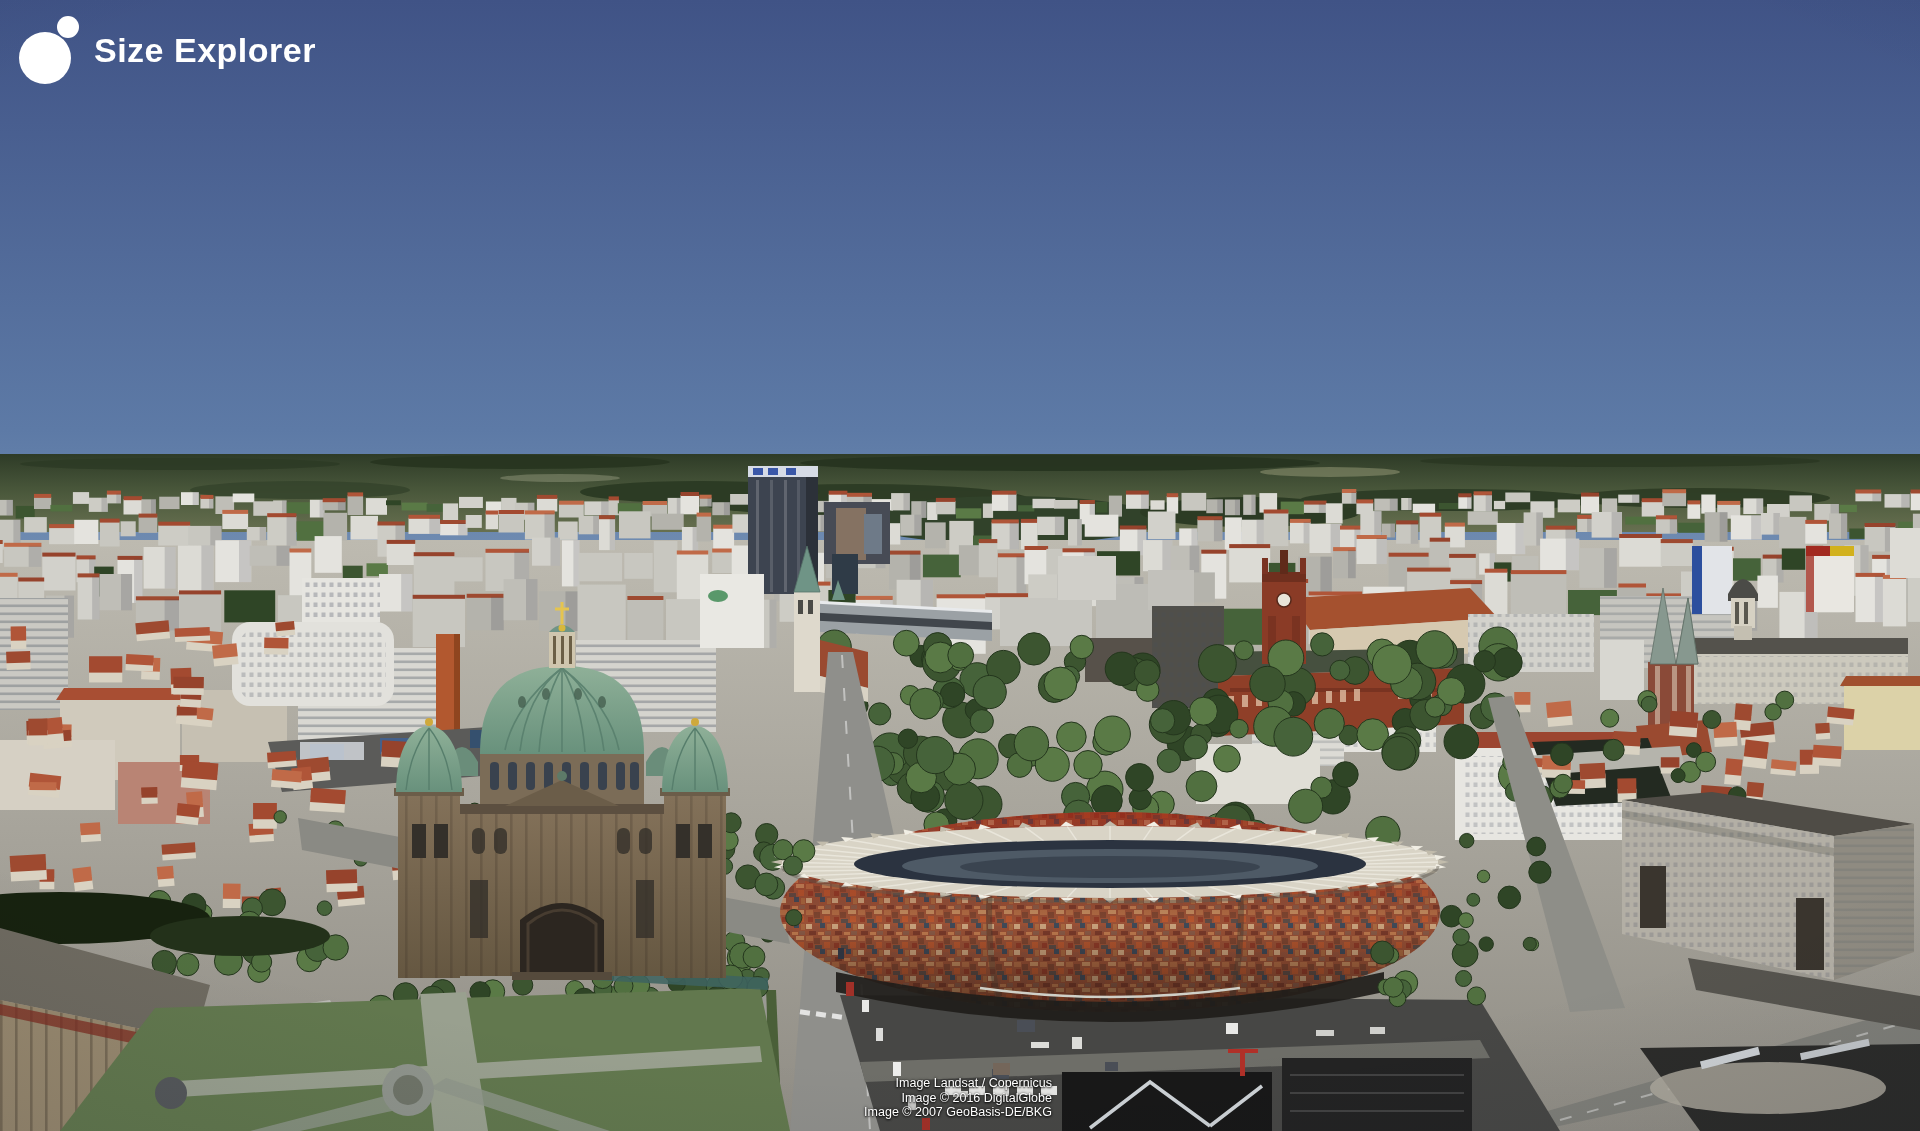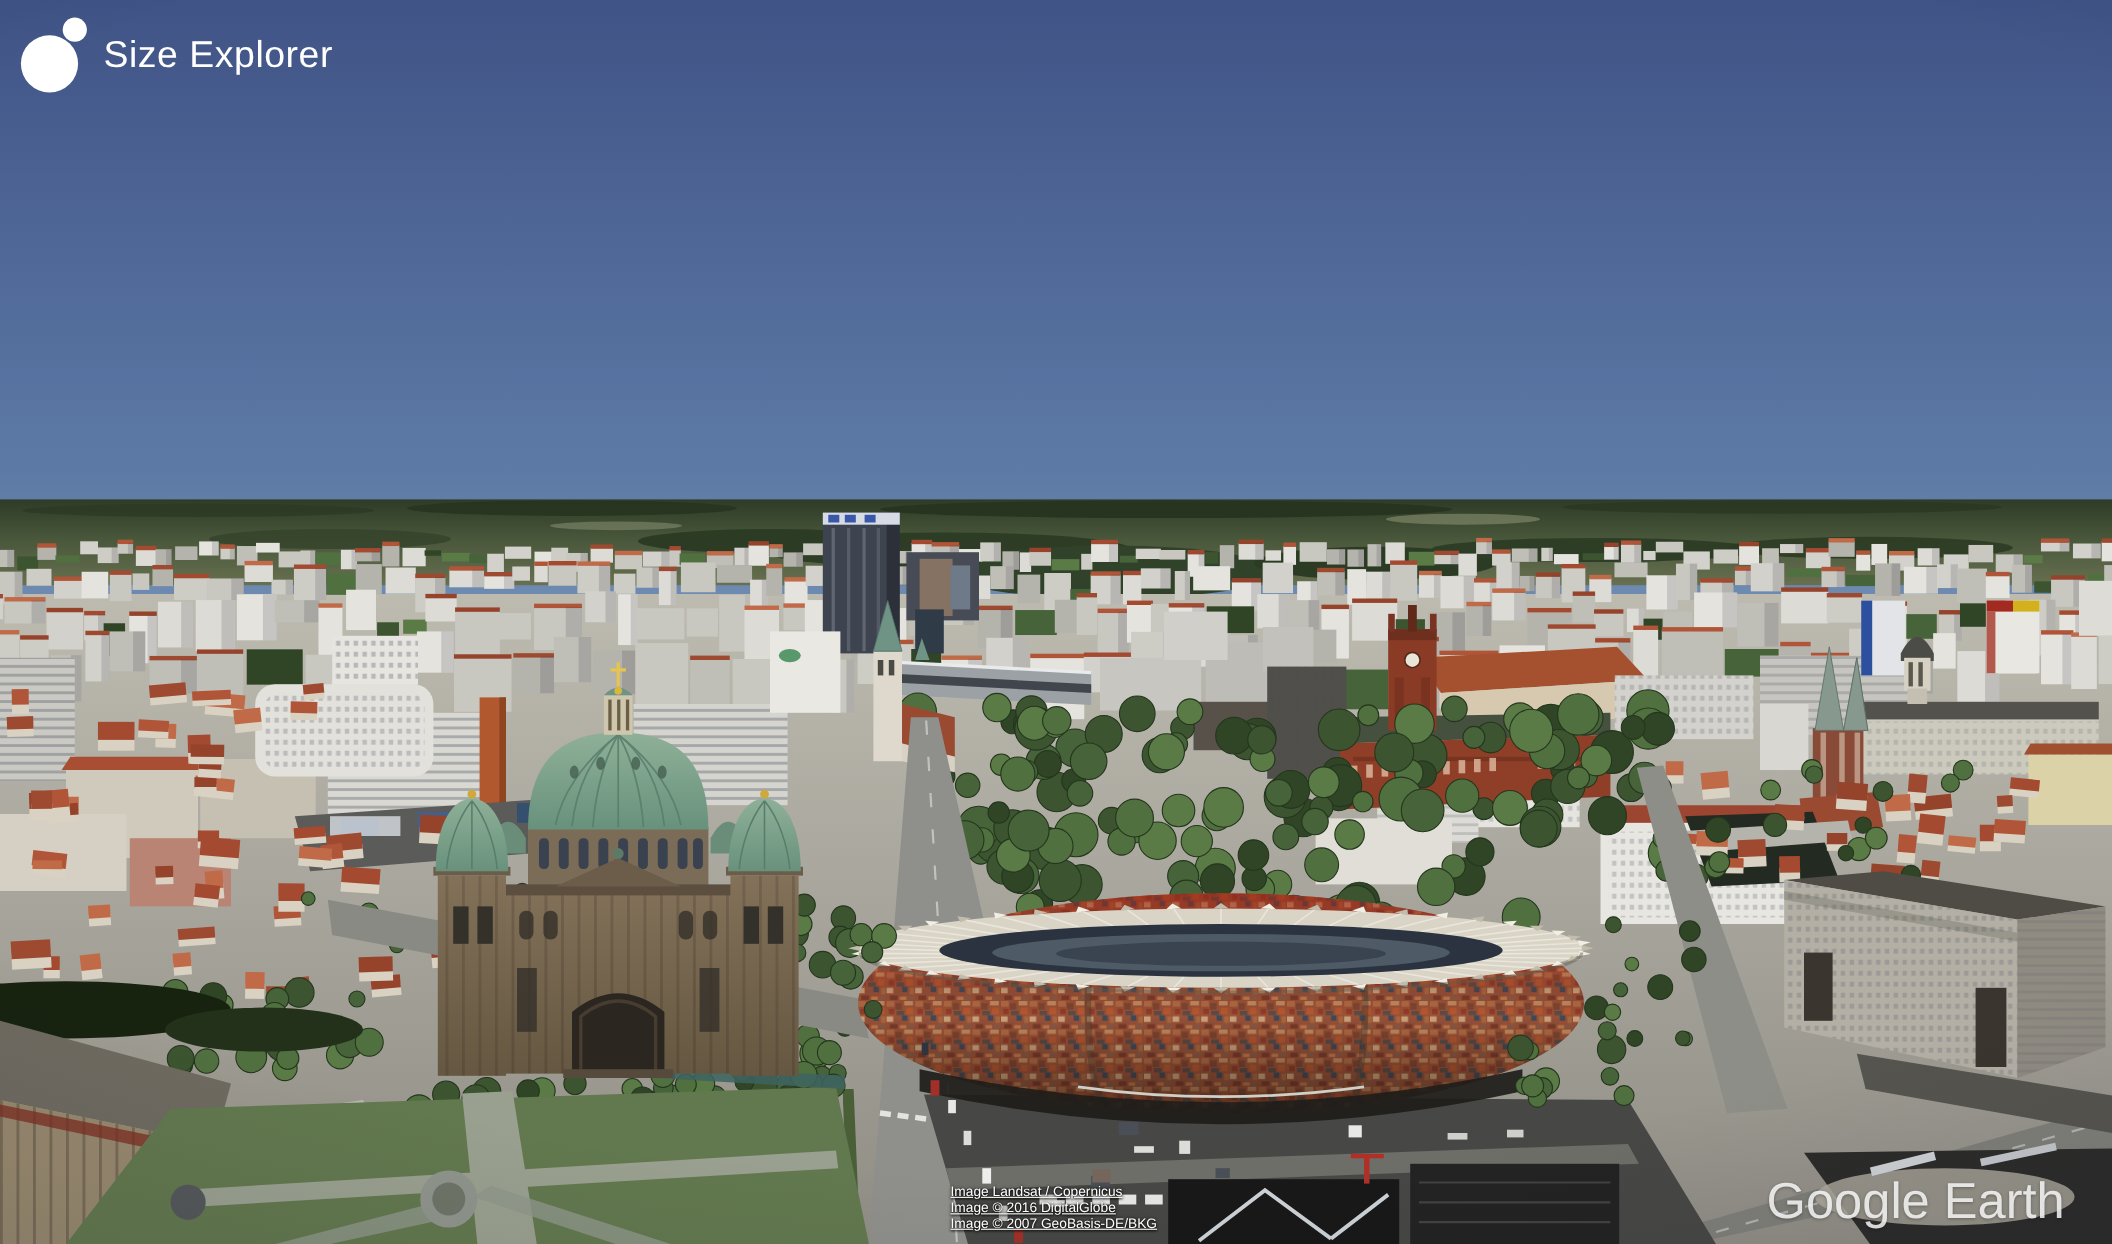--- a/index.html
+++ b/index.html
@@ -1,24 +1,24 @@
 <!DOCTYPE html>
 <html style="--sky-top: #405386; --sky-mid: #5d7aa6; --sky-low: #9ab5cc; --sky-horizon: #d6e3ec; --terrain: #46543a; --park-green: #46633a; --stadium-mosaic: #9a5136; --stadium-rim: #d9d4c6; --stadium-ring: #2b3340; --dome-copper: #7fa38c; --rathaus-red: #8f3f28; --text: #ffffff; --watermark: rgba(255,255,255,0.82);"><head>
 <meta charset="utf-8">
 <style>
   html,body{margin:0;padding:0;background:#000;}
   .stage{position:relative;width:1920px;height:1131px;overflow:hidden;
     font-family:"Liberation Sans",sans-serif;
     background:linear-gradient(180deg,var(--sky-top) 0%,var(--sky-mid) 38%,var(--sky-low) 74%,var(--sky-horizon) 92%,#e2ecf1 100%);}
   .stage svg.scene{position:absolute;left:0;top:0;}
   .brand{position:absolute;left:18px;top:12px;display:flex;align-items:center;color:var(--text);z-index:10;}
-  .brand-text{font-size:34px;font-weight:400;letter-spacing:.5px;margin-left:12px;}
+  .brand-text{font-size:34px;font-weight:700;letter-spacing:.5px;margin-left:12px;}
   .attribution{position:absolute;left:958px;top:1076px;transform:translateX(-50%);
-    text-align:left;color:var(--text);font-size:12.5px;line-height:14.5px;z-index:10;
-    text-shadow:0 1px 2px rgba(0,0,0,.95),0 0 3px rgba(0,0,0,.8);white-space:nowrap;text-decoration:underline;}
+    text-align:right;color:var(--text);font-size:12.5px;line-height:14.5px;z-index:10;
+    text-shadow:0 1px 2px rgba(0,0,0,.95),0 0 3px rgba(0,0,0,.8);white-space:nowrap;}
   .watermark{position:absolute;left:1606px;top:1064px;font-size:46px;letter-spacing:0;
     color:var(--watermark);text-shadow:0 1px 3px rgba(0,0,0,.3);white-space:nowrap;z-index:10;}
   .vignette{position:absolute;inset:0;z-index:5;pointer-events:none;
     background:radial-gradient(ellipse 120% 95% at 50% 42%,rgba(0,0,0,0) 55%,rgba(8,16,32,.22) 100%);}
 </style>
 </head>
 <body>
 
 <div class="stage">
 
@@ -1564,14 +1564,13 @@
     </svg>
     <span class="brand-text">Size Explorer</span>
   </div>
 
   <div class="attribution">
     <div>Image Landsat / Copernicus</div>
     <div>Image © 2016 DigitalGlobe</div>
     <div>Image © 2007 GeoBasis-DE/BKG</div>
   </div>
 
-  <div class="watermark">Google Earth</div>
 </div>
 
 </body></html>

